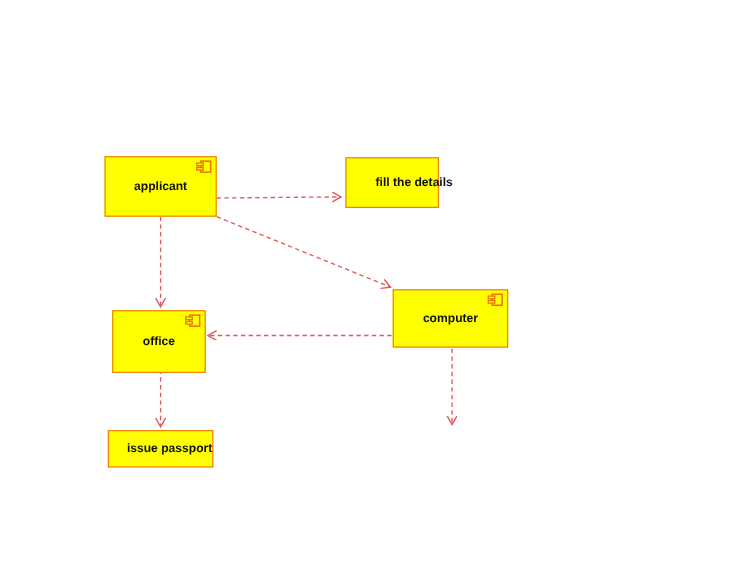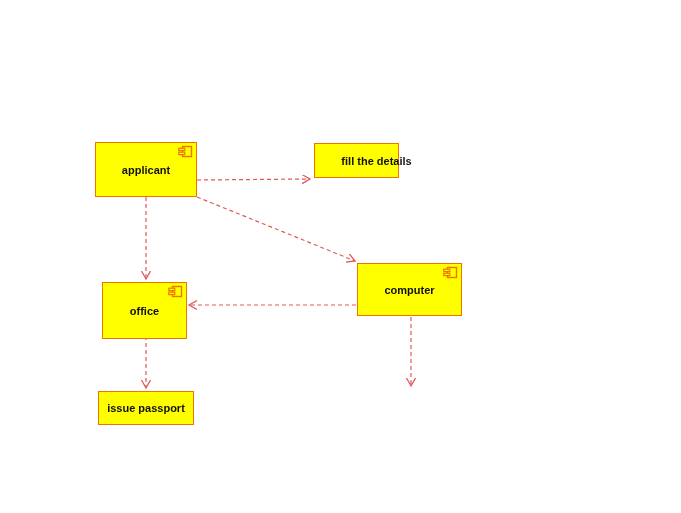--- a/index.html
+++ b/index.html
@@ -39,24 +39,24 @@
     width: 5px; height: 5px;
     background: #1b1b72;
   }
   .handle.tl { left: -3px; top: -3px; }
   .handle.tr { right: -3px; top: -3px; }
   .handle.bl { left: -3px; bottom: -3px; }
   .resize-grip { position: absolute; right: 0; bottom: 0; }
 
   
   #node-applicant      { left:  95px; top: 142px; width: 102px; height: 55px; }
-  #node-fill-details   { left: 314px; top: 143px; width:  85px; height: 35px; padding-left: 40px; }
+  #node-fill-details   { left: 314px; top: 143px; width:  85px; height: 46px; padding-left: 40px; }
   #node-computer       { left: 357px; top: 263px; width: 105px; height: 53px; justify-content: center; }
   #node-office         { left: 102px; top: 282px; width:  85px; height: 57px; }
-  #node-issue-passport { left:  98px; top: 391px; width:  96px; height: 34px; }
+  #node-issue-passport { left:  98px; top: 391px; width:  96px; height: 34px; justify-content: flex-end; }
   #node-verify-details { left: 369px; top: 389px; width:  84px; height: 34px; }
 </style>
 </head>
 <body>
 
 <div class="canvas">
 
   <svg class="edges" viewBox="0 0 681 513" xmlns="http://www.w3.org/2000/svg">
     <defs>
       <marker id="open-arrow" markerWidth="11" markerHeight="11" refX="8" refY="4.5" orient="auto" markerUnits="userSpaceOnUse">

